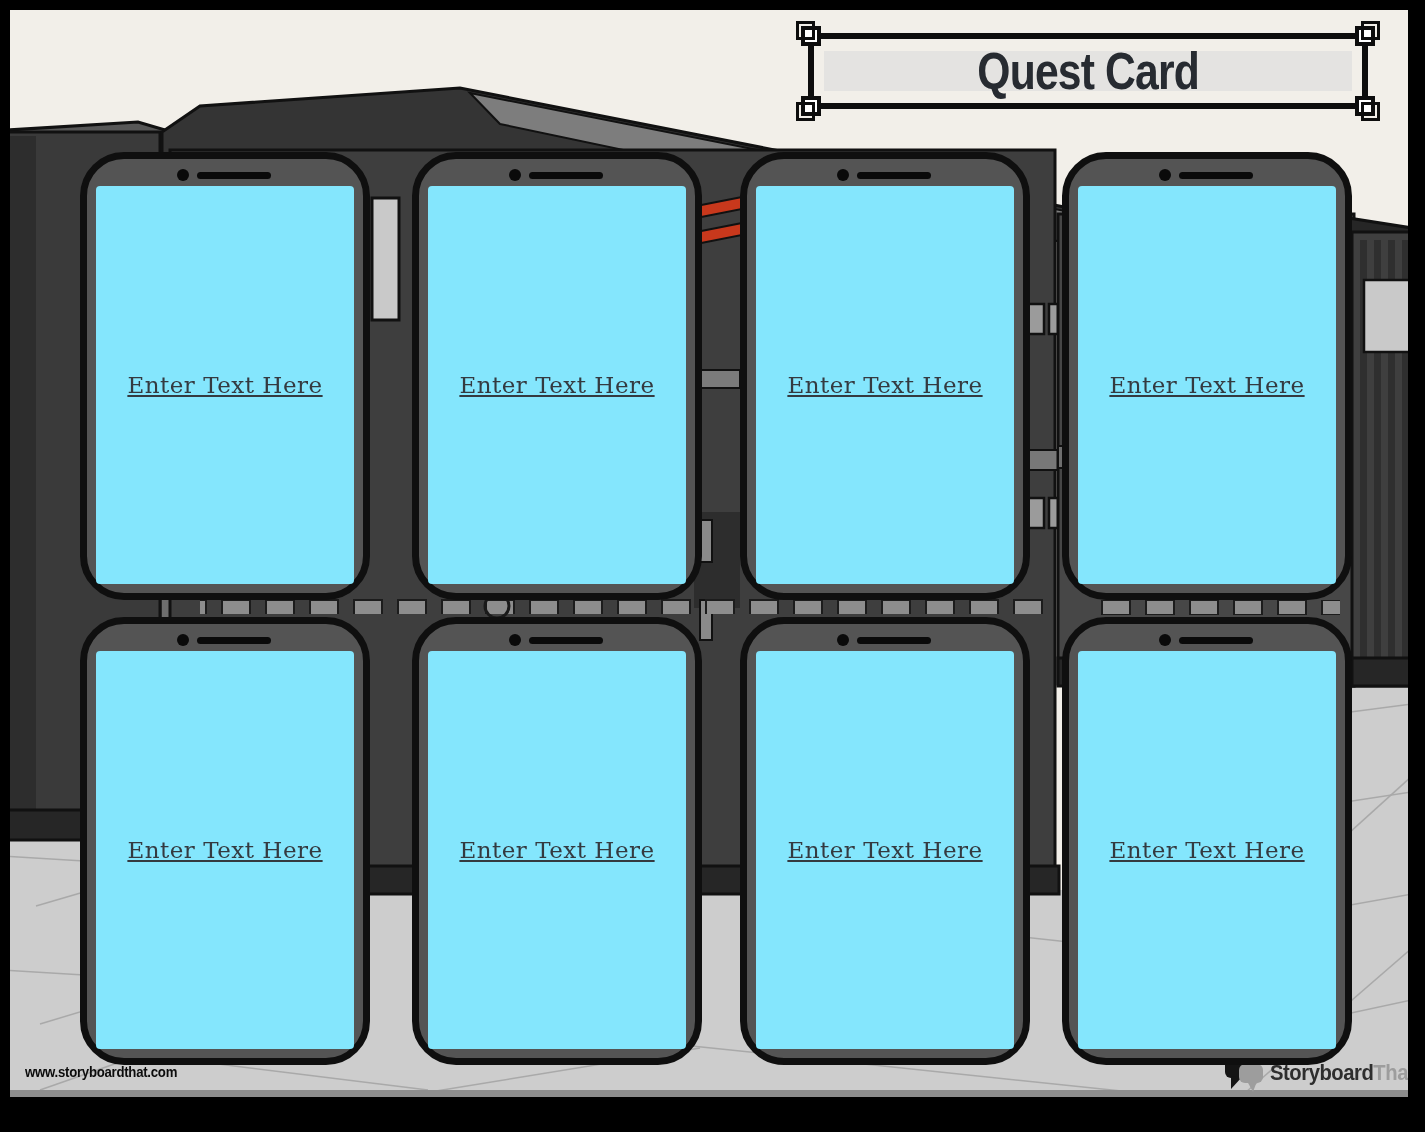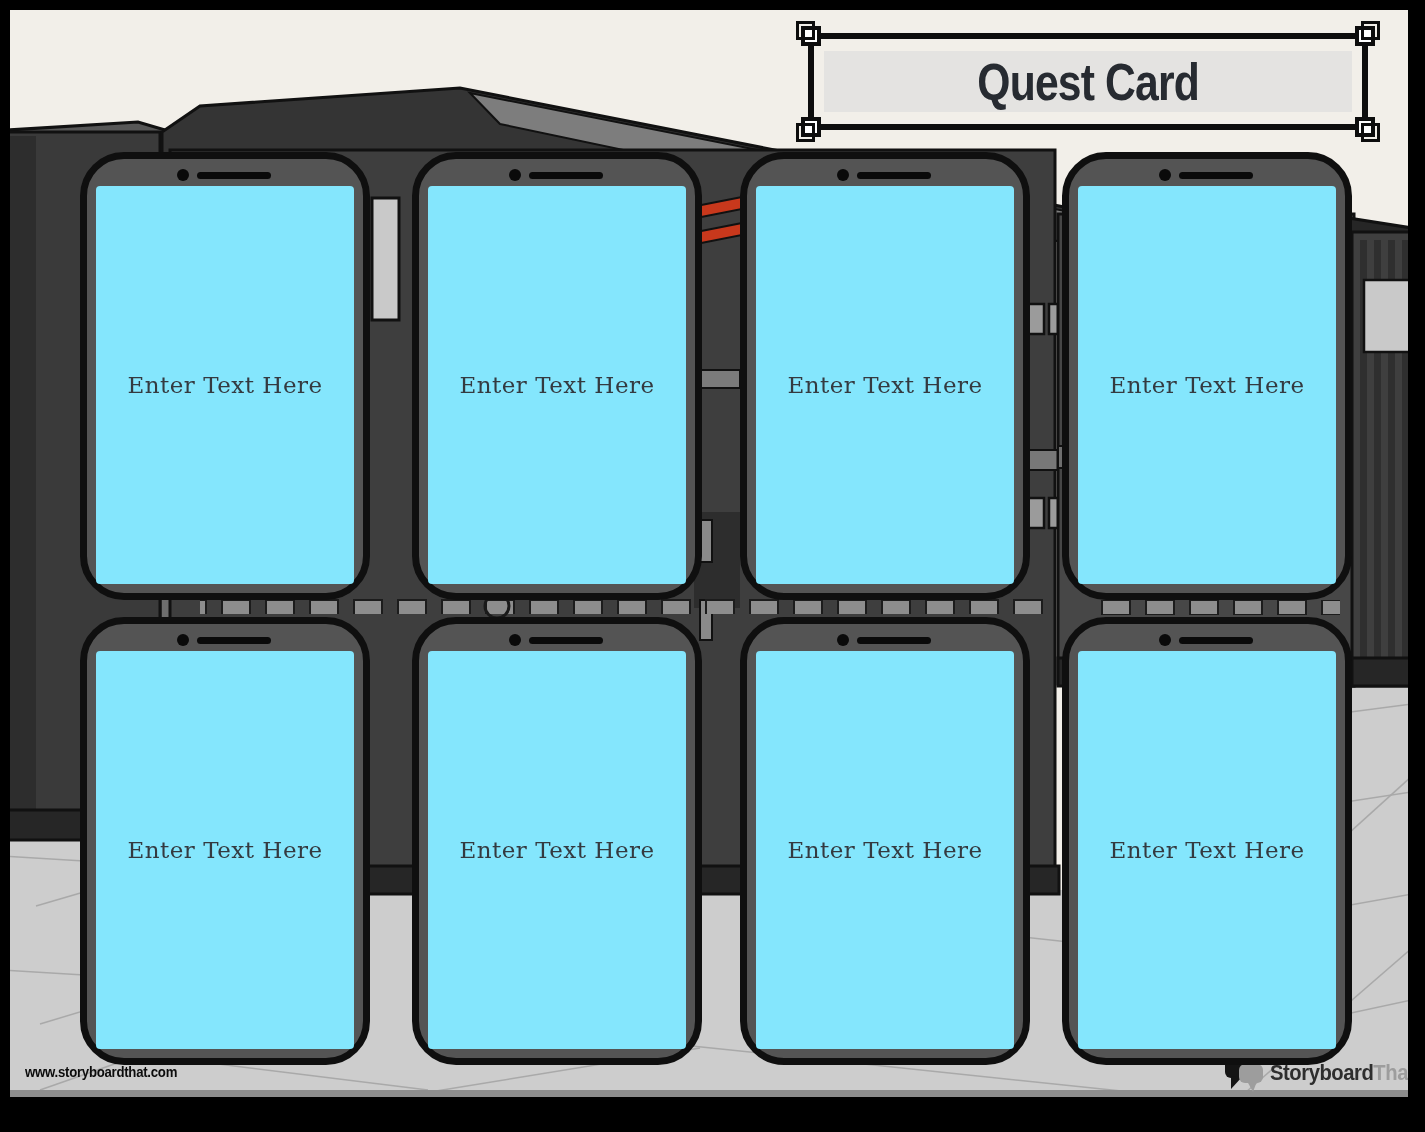--- a/index.html
+++ b/index.html
@@ -9,21 +9,21 @@
   }
   
   .scene{
     position:absolute;left:10px;top:10px;width:1398px;height:1087px;
     background:#f2efe9;overflow:hidden;
   }
   .bg-svg{position:absolute;left:-10px;top:-10px;width:1425px;height:1132px;}
 
   
   .title-frame{
-    position:absolute;left:798px;top:23px;width:560px;height:97px;
+    position:absolute;left:798px;top:23px;width:560px;height:76px;
     border:6px solid #0d0d0d;box-sizing:border-box;z-index:30;
   }
   .title-inner{
     position:absolute;left:10px;right:10px;top:12px;bottom:12px;
     background:#e4e3e1;display:flex;align-items:center;justify-content:center;
   }
   .title-text{
     font-size:52px;font-weight:bold;color:#272b31;letter-spacing:-1px;
     transform:scaleX(0.82);white-space:nowrap;
   }
@@ -53,21 +53,21 @@
     position:absolute;left:110px;top:13px;width:74px;height:7px;
     border-radius:4px;background:#0a0a0a;
   }
   .screen{
     position:absolute;left:9px;right:9px;top:27px;bottom:9px;
     background:#84e6fd;border-radius:4px;
     display:flex;align-items:center;justify-content:center;
   }
   .card-text{
     font-family:"DejaVu Serif", serif;font-size:23px;color:#343a40;
-    letter-spacing:0.5px;white-space:nowrap;
+    letter-spacing:0.5px;white-space:nowrap;text-decoration:underline;
   }
   
   .r0{top:142px;} .r1{top:607px;}
   .c0{left:70px;} .c1{left:402px;} .c2{left:730px;} .c3{left:1052px;}
 
   
   .url{
     position:absolute;left:15px;top:1053px;z-index:5;
     font-size:15px;font-weight:bold;color:#0c0c0c;letter-spacing:-0.3px;
     transform:scaleX(0.88);transform-origin:left center;white-space:nowrap;

